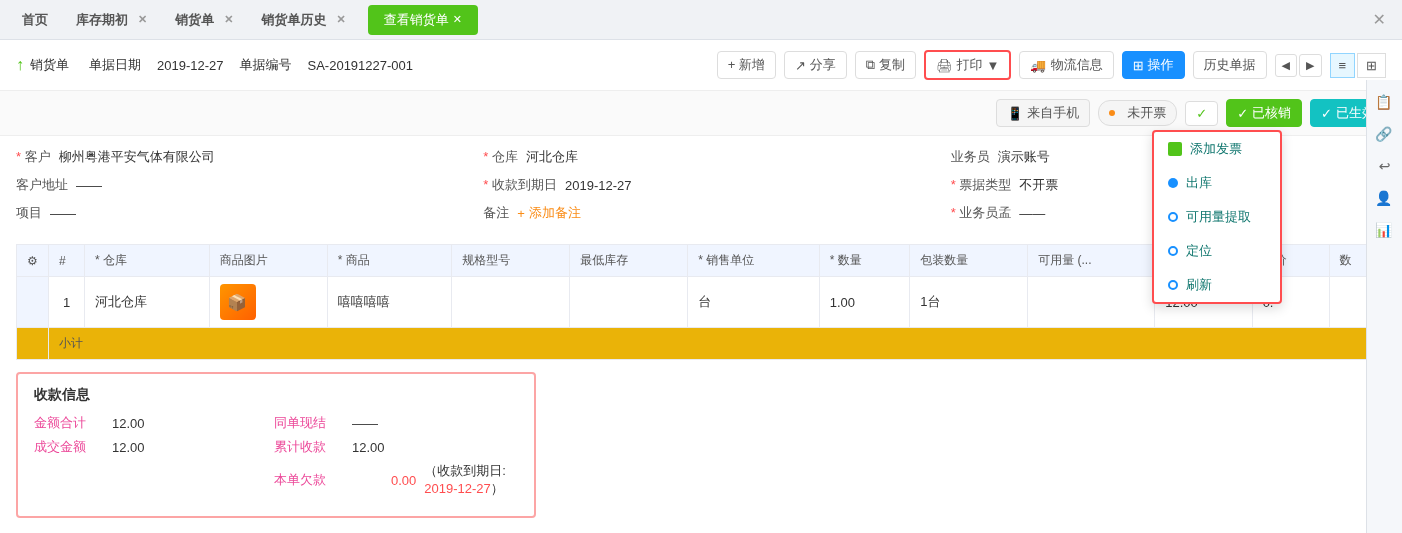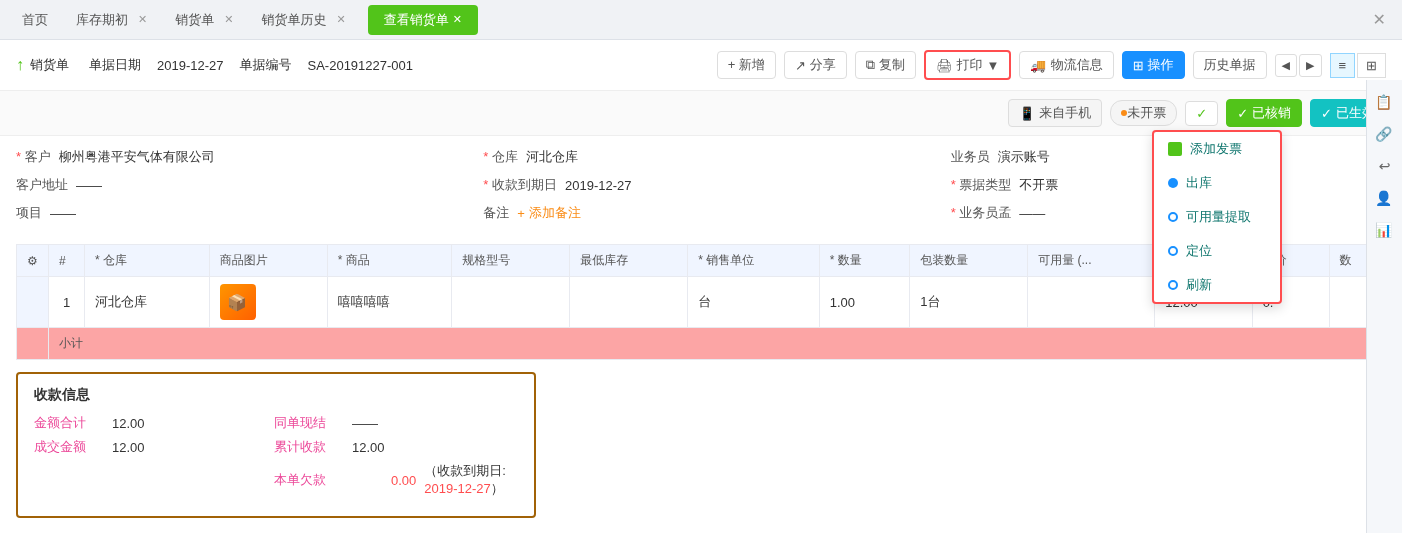--- a/index.html
+++ b/index.html
@@ -5,21 +5,21 @@
     * { box-sizing: border-box; margin: 0; padding: 0; font-family: 'Microsoft YaHei', Arial, sans-serif; font-size: 13px; }
     body { background: #f5f7fa; width: 1402px; height: 533px; overflow: hidden; position: relative; }
 
     
     .tab-bar {
       display: flex; align-items: center; background: #f0f2f5; border-bottom: 1px solid #dde1e7;
       height: 40px; padding: 0 8px; position: relative;
     }
     .tab-item {
       display: flex; align-items: center; padding: 0 14px; height: 34px; border-radius: 4px 4px 0 0;
-      cursor: pointer; color: #555; gap: 6px; font-size: 13px; position: relative;
+      cursor: pointer; color: #555; gap: 6px; font-size: 13px; position: relative; font-weight: bold;
     }
     .tab-close { color: #999; font-size: 11px; cursor: pointer; margin-left: 4px; }
     .tab-green { background: #52c41a; color: #fff; border-radius: 4px; padding: 0 16px; height: 30px; display: flex; align-items: center; margin-left: 8px; cursor: pointer; }
     .close-x { position: absolute; right: 16px; top: 10px; font-size: 16px; color: #999; cursor: pointer; }
 
     
     .main-content { background: #fff; height: calc(533px - 40px); overflow: auto; position: relative; }
 
     
     .doc-header {
@@ -52,21 +52,21 @@
     
     .action-bar {
       display: flex; align-items: center; padding: 8px 16px; background: #fafafa;
       border-bottom: 1px solid #eee; gap: 8px;
     }
     .action-btn {
       display: flex; align-items: center; gap: 4px; padding: 4px 10px; border: 1px solid #ddd;
       border-radius: 4px; cursor: pointer; font-size: 12px; background: #fff; color: #555;
     }
     .status-badge {
-      display: flex; align-items: center; gap: 0; padding: 3px 10px; border-radius: 12px;
+      display: flex; align-items: center; gap: 12px; padding: 3px 10px; border-radius: 12px;
       font-size: 12px; cursor: pointer;
     }
     .badge-gray { background: #f5f5f5; border: 1px solid #ddd; color: #555; }
     .badge-dot { width: 6px; height: 6px; border-radius: 50%; display: inline-block; }
     .dot-orange { background: #fa8c16; }
 
     
     .form-section { padding: 12px 16px; }
     .form-row { display: flex; align-items: center; margin-bottom: 10px; gap: 32px; justify-content: flex-end; }
     .form-field { display: flex; align-items: center; gap: 8px; flex: 1; }
@@ -78,28 +78,28 @@
     
     .table-container { padding: 0 16px; }
     .data-table { width: 100%; border-collapse: collapse; }
     .data-table th {
       background: #f0f5ff; border: 1px solid #e8eaf0; padding: 7px 10px;
       font-weight: 500; color: #555; text-align: left; white-space: nowrap; font-size: 12px;
     }
     .data-table td {
       border: 1px solid #e8eaf0; padding: 7px 10px; color: #333; font-size: 13px;
     }
-    .data-table tr.subtotal td { background: #fca5a5; color: #555; font-size: 12px; }
+    .data-table tr.subtotal td { background: #eab308; color: #555; font-size: 12px; }
     .gear-col { width: 32px; text-align: center; background: #f0f5ff; }
     .col-num { width: 36px; text-align: center; }
     .product-img { width: 36px; height: 36px; background: linear-gradient(135deg, #ff9500, #ff6000); border-radius: 4px; display: flex; align-items: center; justify-content: center; color: #fff; font-size: 16px; }
 
     
     .payment-box {
-      margin: 12px 16px; border: 2px solid #a16207; border-radius: 4px; padding: 12px 16px;
+      margin: 12px 16px; border: 2px solid #fca5a5; border-radius: 4px; padding: 12px 16px;
       max-width: 520px; background: #fff;
     }
     .payment-title { font-weight: bold; font-size: 14px; margin-bottom: 10px; color: #333; }
     .payment-row { display: flex; align-items: center; margin-bottom: 6px; gap: 40px; }
     .payment-field { display: flex; align-items: center; gap: 8px; min-width: 200px; }
     .payment-label { color: #ec4899; white-space: nowrap; font-size: 13px; min-width: 70px; }
     .payment-value { color: #333; font-size: 13px; }
     .payment-value.red { color: #ff4d4f; margin-left: 39px; }
 
     

